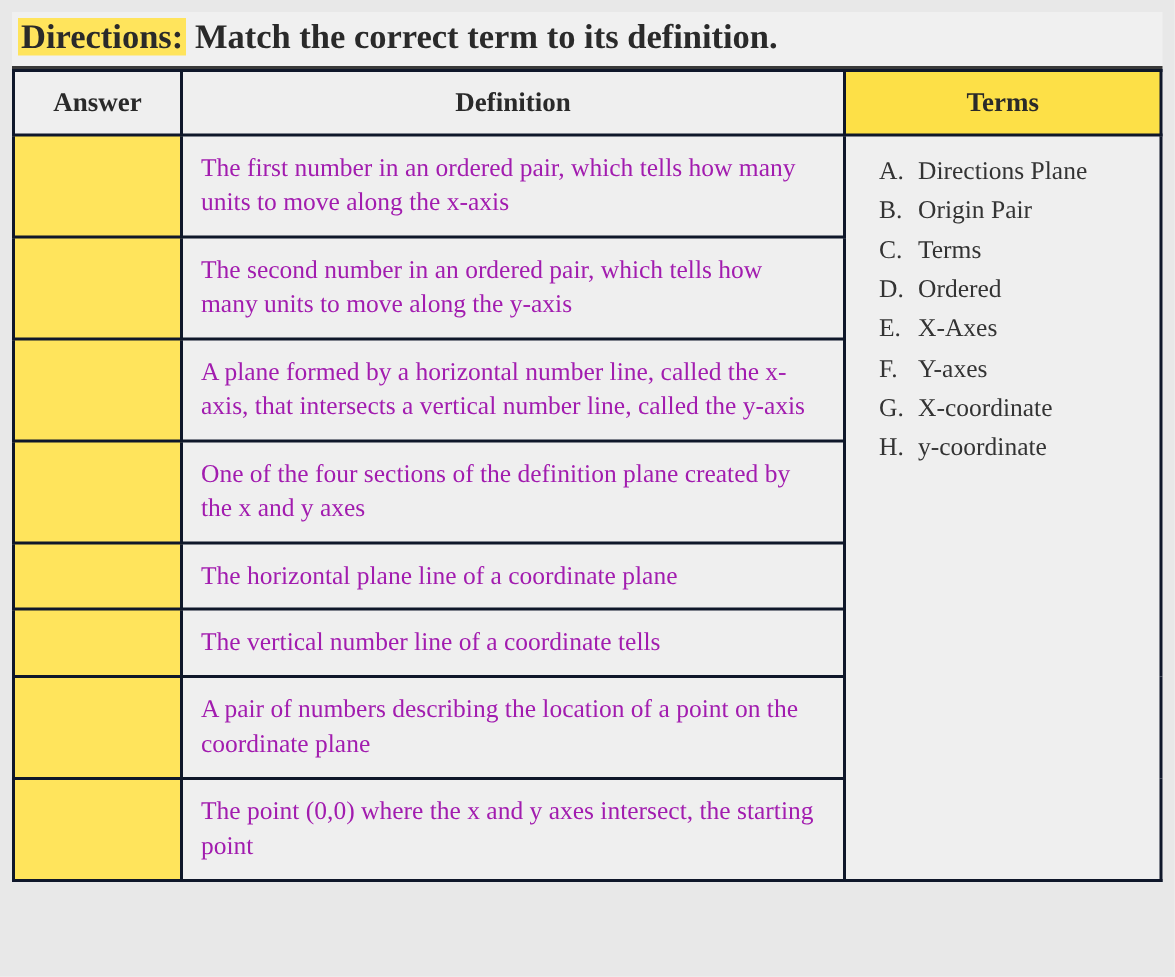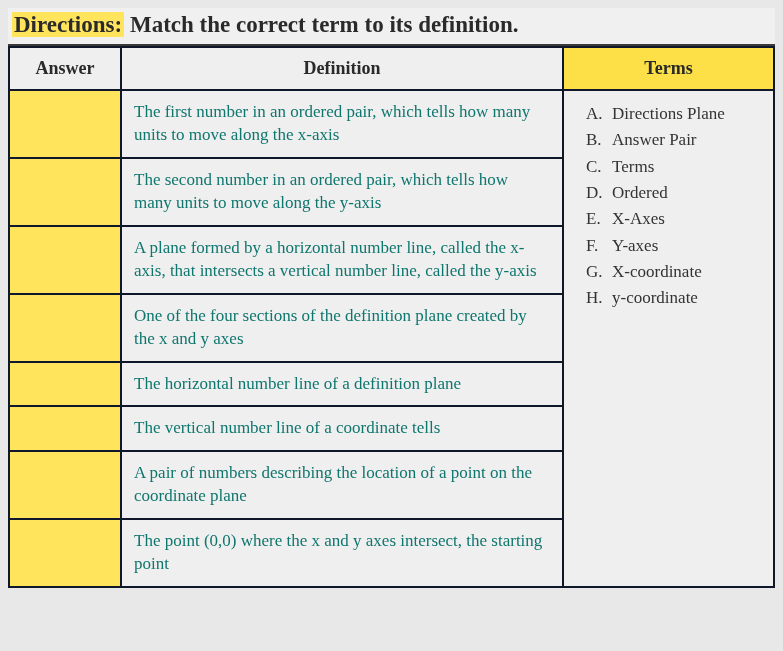--- a/index.html
+++ b/index.html
@@ -64,21 +64,21 @@
       background: #fde047;
     }
     td.answer-cell {
       background: #ffe45c;
       width: 112px;
       height: 100%;
     }
     td.def-cell {
       padding: 10px 12px;
       font-size: 17px;
-      color: #0f766e;
+      color: #a21caf;
       line-height: 1.35;
       background: #efefef;
     }
     td.terms-cell {
       padding: 10px 18px 10px 22px;
       font-size: 17px;
       color: #333;
       line-height: 1.55;
       vertical-align: top;
       background: #efefef;
@@ -112,21 +112,21 @@
     <tr>
       <td class="answer-cell"></td>
       <td class="def-cell">The first number in an ordered pair, which tells how many units to move along the x-axis</td>
       <td class="terms-cell" rowspan="8">
         <div class="term-row">
               <span class="term-letter">A.</span>
               <span>Directions Plane</span>
             </div>
         <div class="term-row">
               <span class="term-letter">B.</span>
-              <span>Answer Pair</span>
+              <span>Origin Pair</span>
             </div>
         <div class="term-row">
               <span class="term-letter">C.</span>
               <span>Terms</span>
             </div>
         <div class="term-row">
               <span class="term-letter">D.</span>
               <span>Ordered</span>
             </div>
         <div class="term-row">
@@ -155,21 +155,21 @@
     <tr>
       <td class="answer-cell"></td>
       <td class="def-cell">A plane formed by a horizontal number line, called the x-axis, that intersects a vertical number line, called the y-axis</td>
     </tr>
     <tr>
       <td class="answer-cell"></td>
       <td class="def-cell">One of the four sections of the definition plane created by the x and y axes</td>
     </tr>
     <tr>
       <td class="answer-cell"></td>
-      <td class="def-cell">The horizontal number line of a definition plane</td>
+      <td class="def-cell">The horizontal plane line of a coordinate plane</td>
     </tr>
     <tr>
       <td class="answer-cell"></td>
       <td class="def-cell">The vertical number line of a coordinate tells</td>
     </tr>
     <tr>
       <td class="answer-cell"></td>
       <td class="def-cell">A pair of numbers describing the location of a point on the coordinate plane</td>
     </tr>
     <tr>

